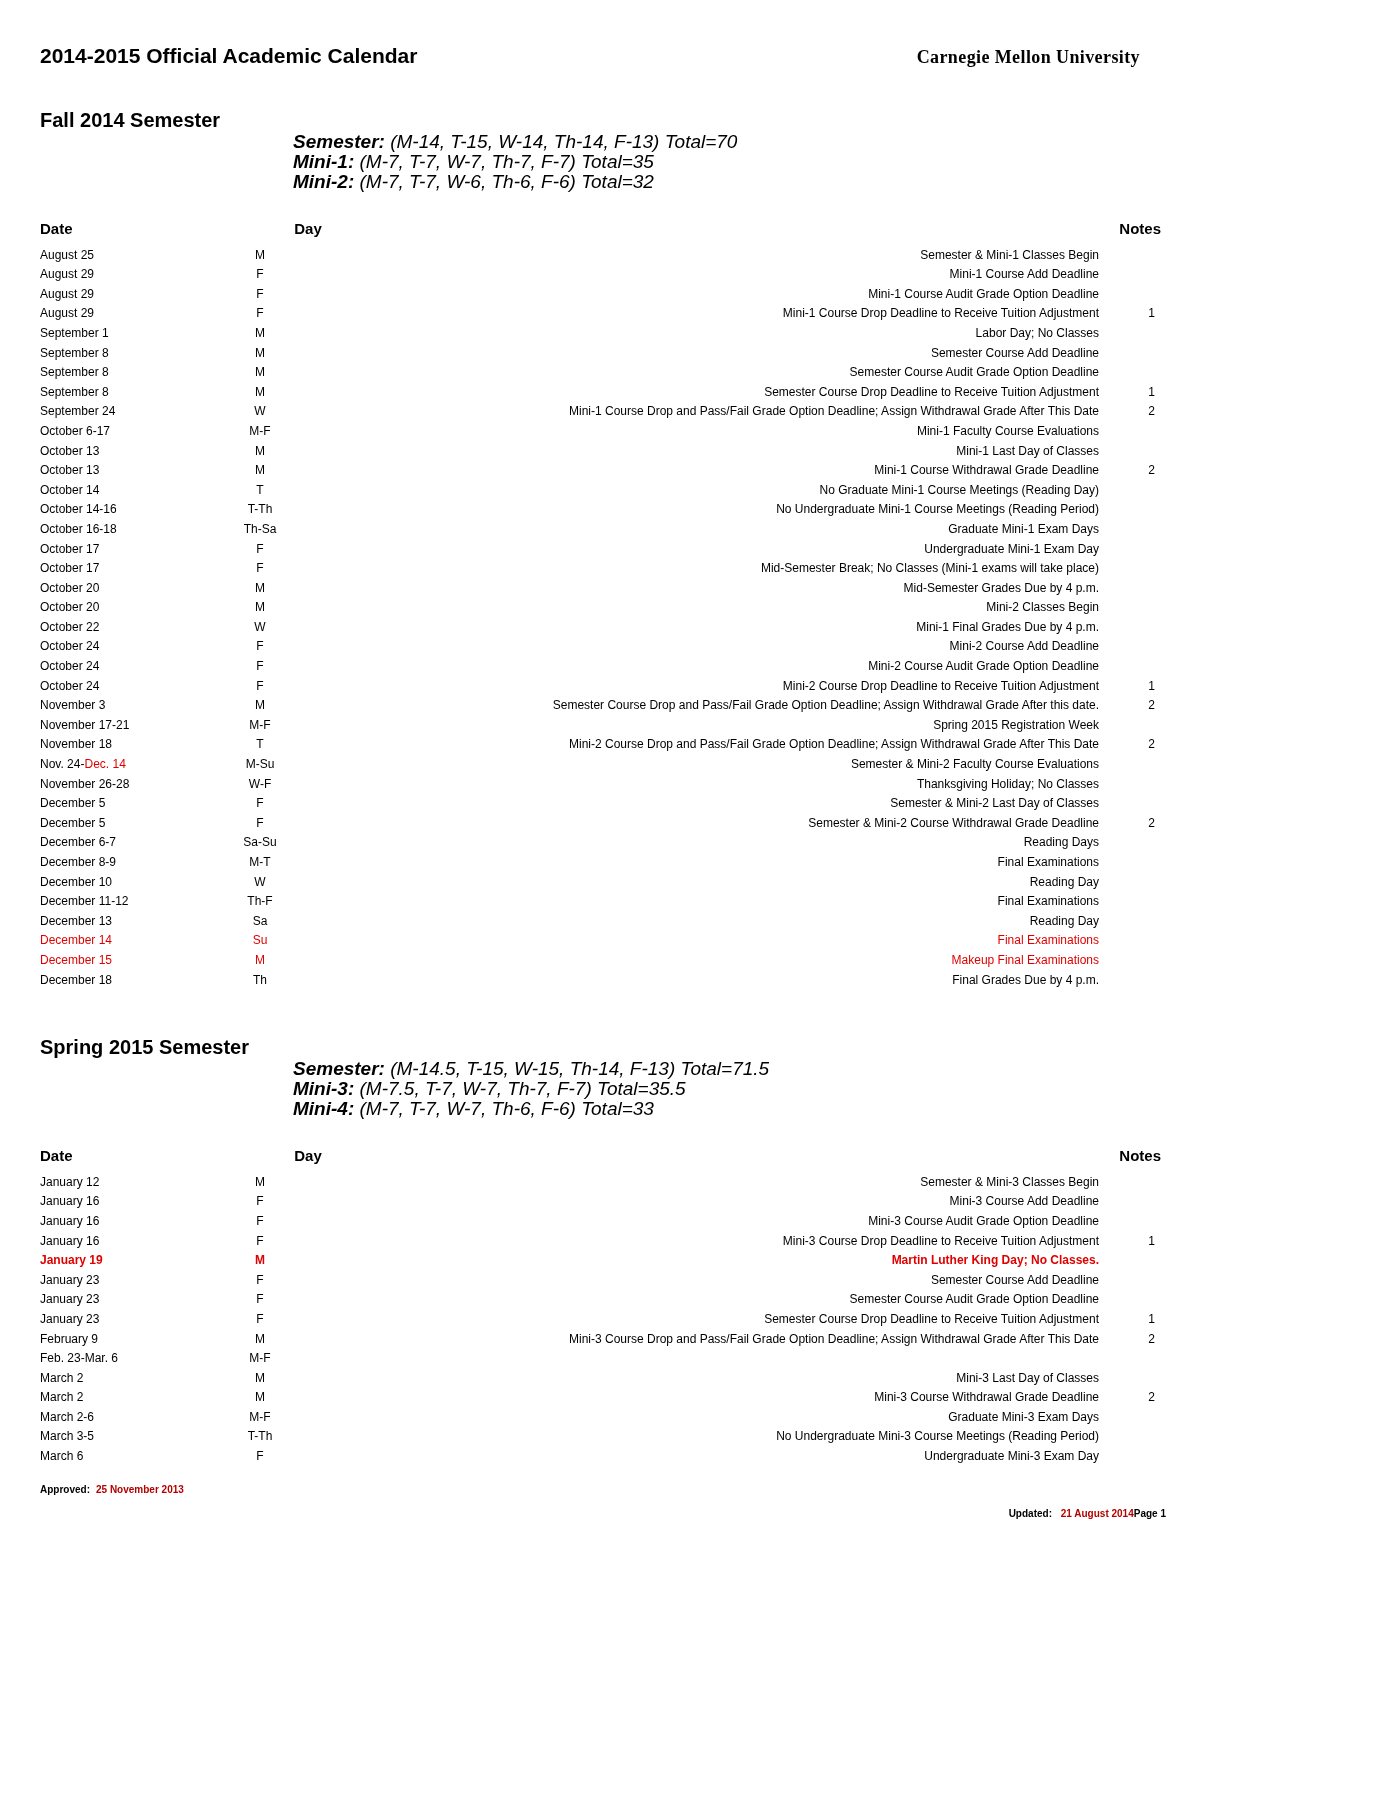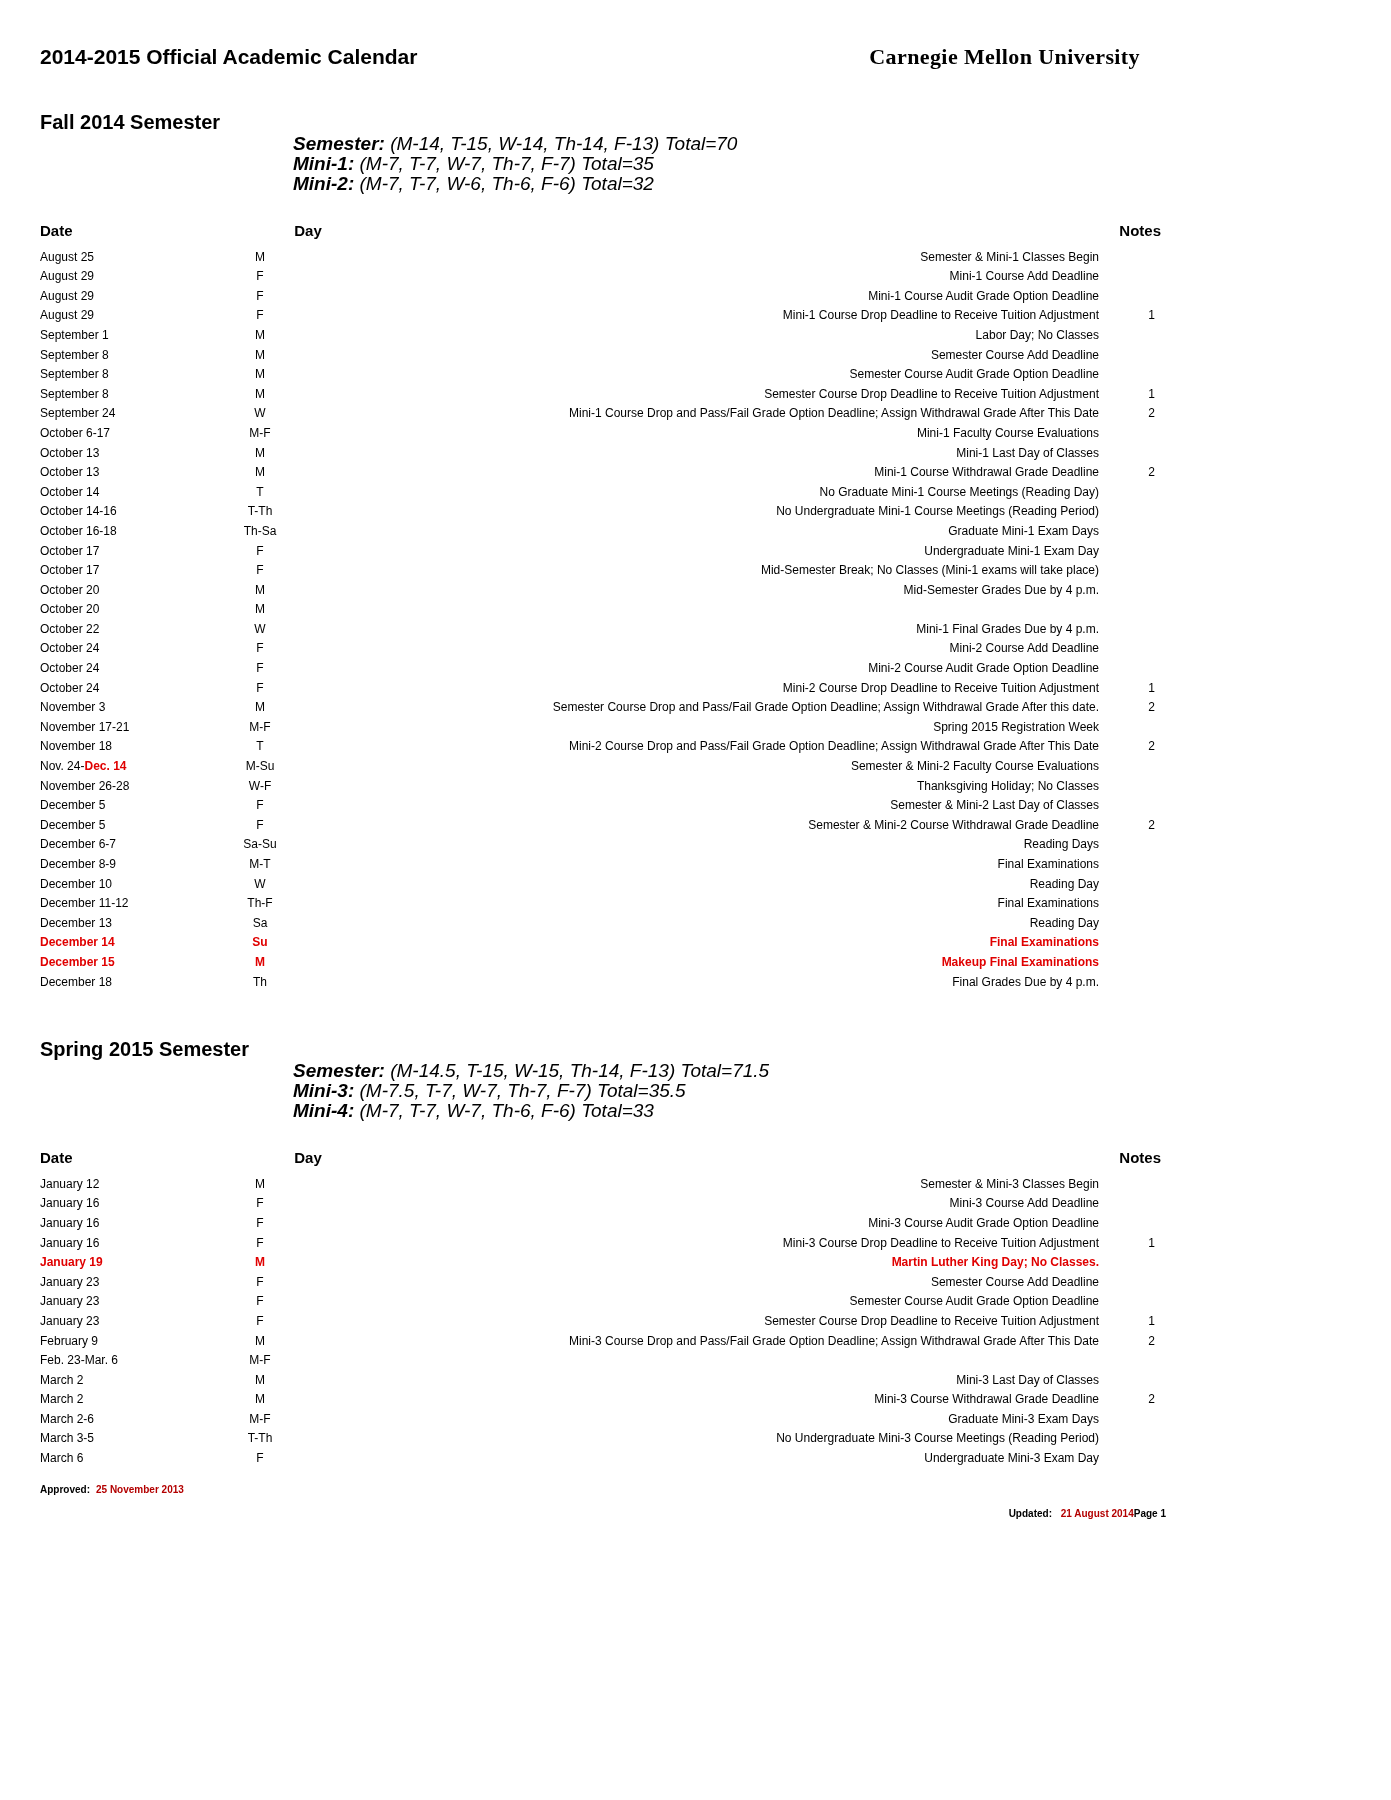--- a/index.html
+++ b/index.html
@@ -18,21 +18,21 @@
     display: flex;
     justify-content: space-between;
     align-items: baseline;
   }
   .doc-title {
     font-size: 21px;
     font-weight: bold;
   }
   .brand {
     font-family: "Liberation Serif", serif;
-    font-size: 22px;
+    font-size: 18px;
     font-weight: bold;
     letter-spacing: 0.4px;
   }
   .sec-heading {
     font-size: 20px;
     font-weight: bold;
     margin: 0;
   }
   .semester-1 .sec-heading { margin-top: 41px; }
   .semester-2 .sec-heading { margin-top: 46px; }
@@ -54,21 +54,21 @@
     font-size: 15px;
     font-weight: bold;
     margin-bottom: 7px;
     gap: 48px;
   }
   .c-date { text-align: left; }
   .c-day  { text-align: center; }
   .c-event{ text-align: right; }
   .c-notes{ text-align: right; padding-right: 6px; box-sizing: border-box; }
   .thead .c-notes { padding-right: 0; }
-  .red, .row.red { color: var(--row-red, #e00000); font-weight: bold; }
+  .red, .row.red { color: var(--row-red, #e00000); }
   .row.red-bold { color: var(--row-red, #e00000); font-weight: bold; }
   .footer {
     position: absolute;
     left: 40px;
     width: 1126px;
     top: 1478px;
     font-size: 10px;
     font-weight: bold;
     line-height: 24px;
   }
@@ -215,20 +215,21 @@
           </div>
           <div class="row">
             <div class="c-date">October 20</div>
             <div class="c-day">M</div>
             <div class="c-event">Mid-Semester Grades Due by 4 p.m.</div>
             <div class="c-notes"></div>
           </div>
           <div class="row">
             <div class="c-date">October 20</div>
             <div class="c-day">M</div>
+            <div class="c-event">Mini-2 Classes Begin</div>
             <div class="c-notes"></div>
           </div>
           <div class="row">
             <div class="c-date">October 22</div>
             <div class="c-day">W</div>
             <div class="c-event">Mini-1 Final Grades Due by 4 p.m.</div>
             <div class="c-notes"></div>
           </div>
           <div class="row">
             <div class="c-date">October 24</div>

